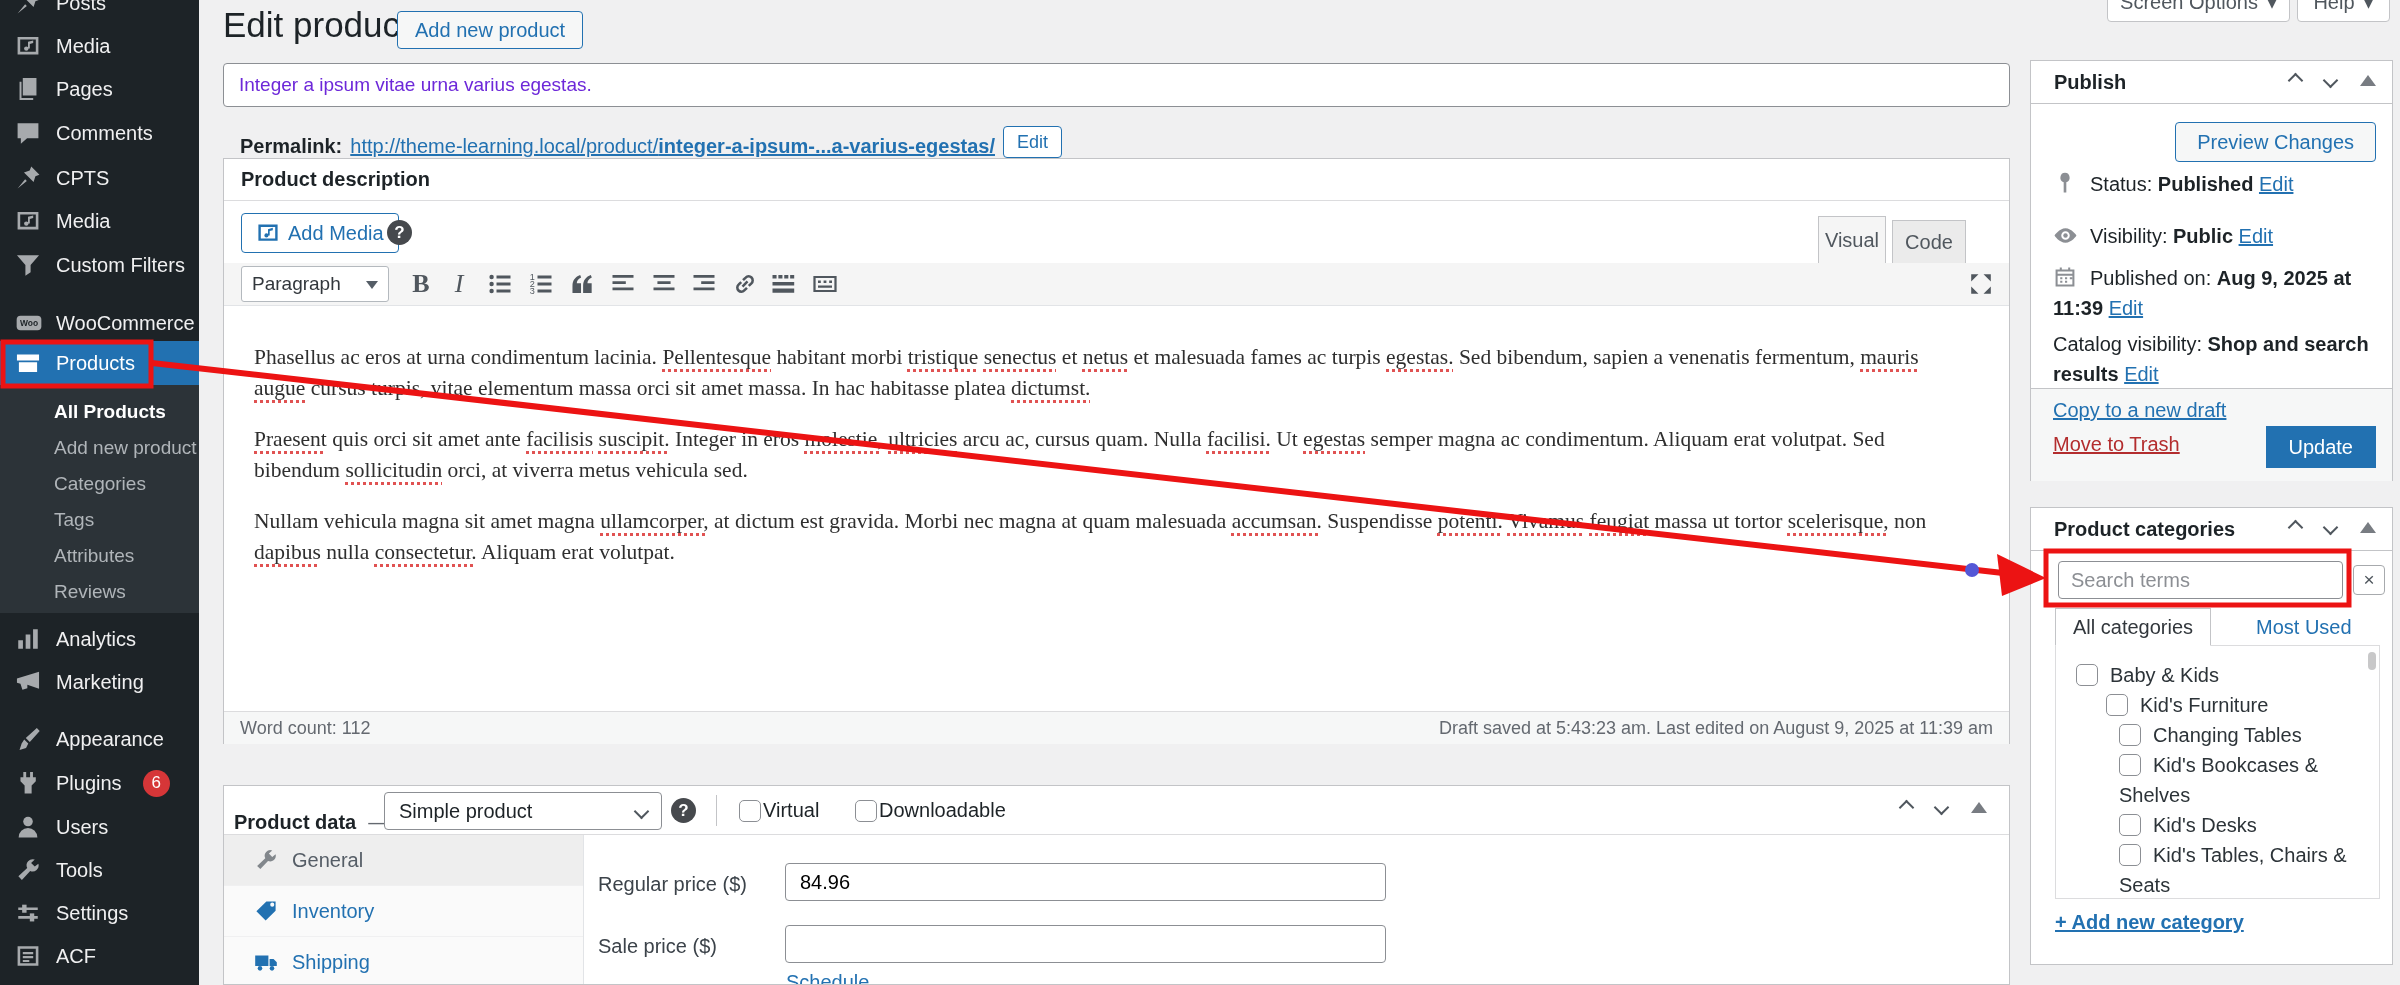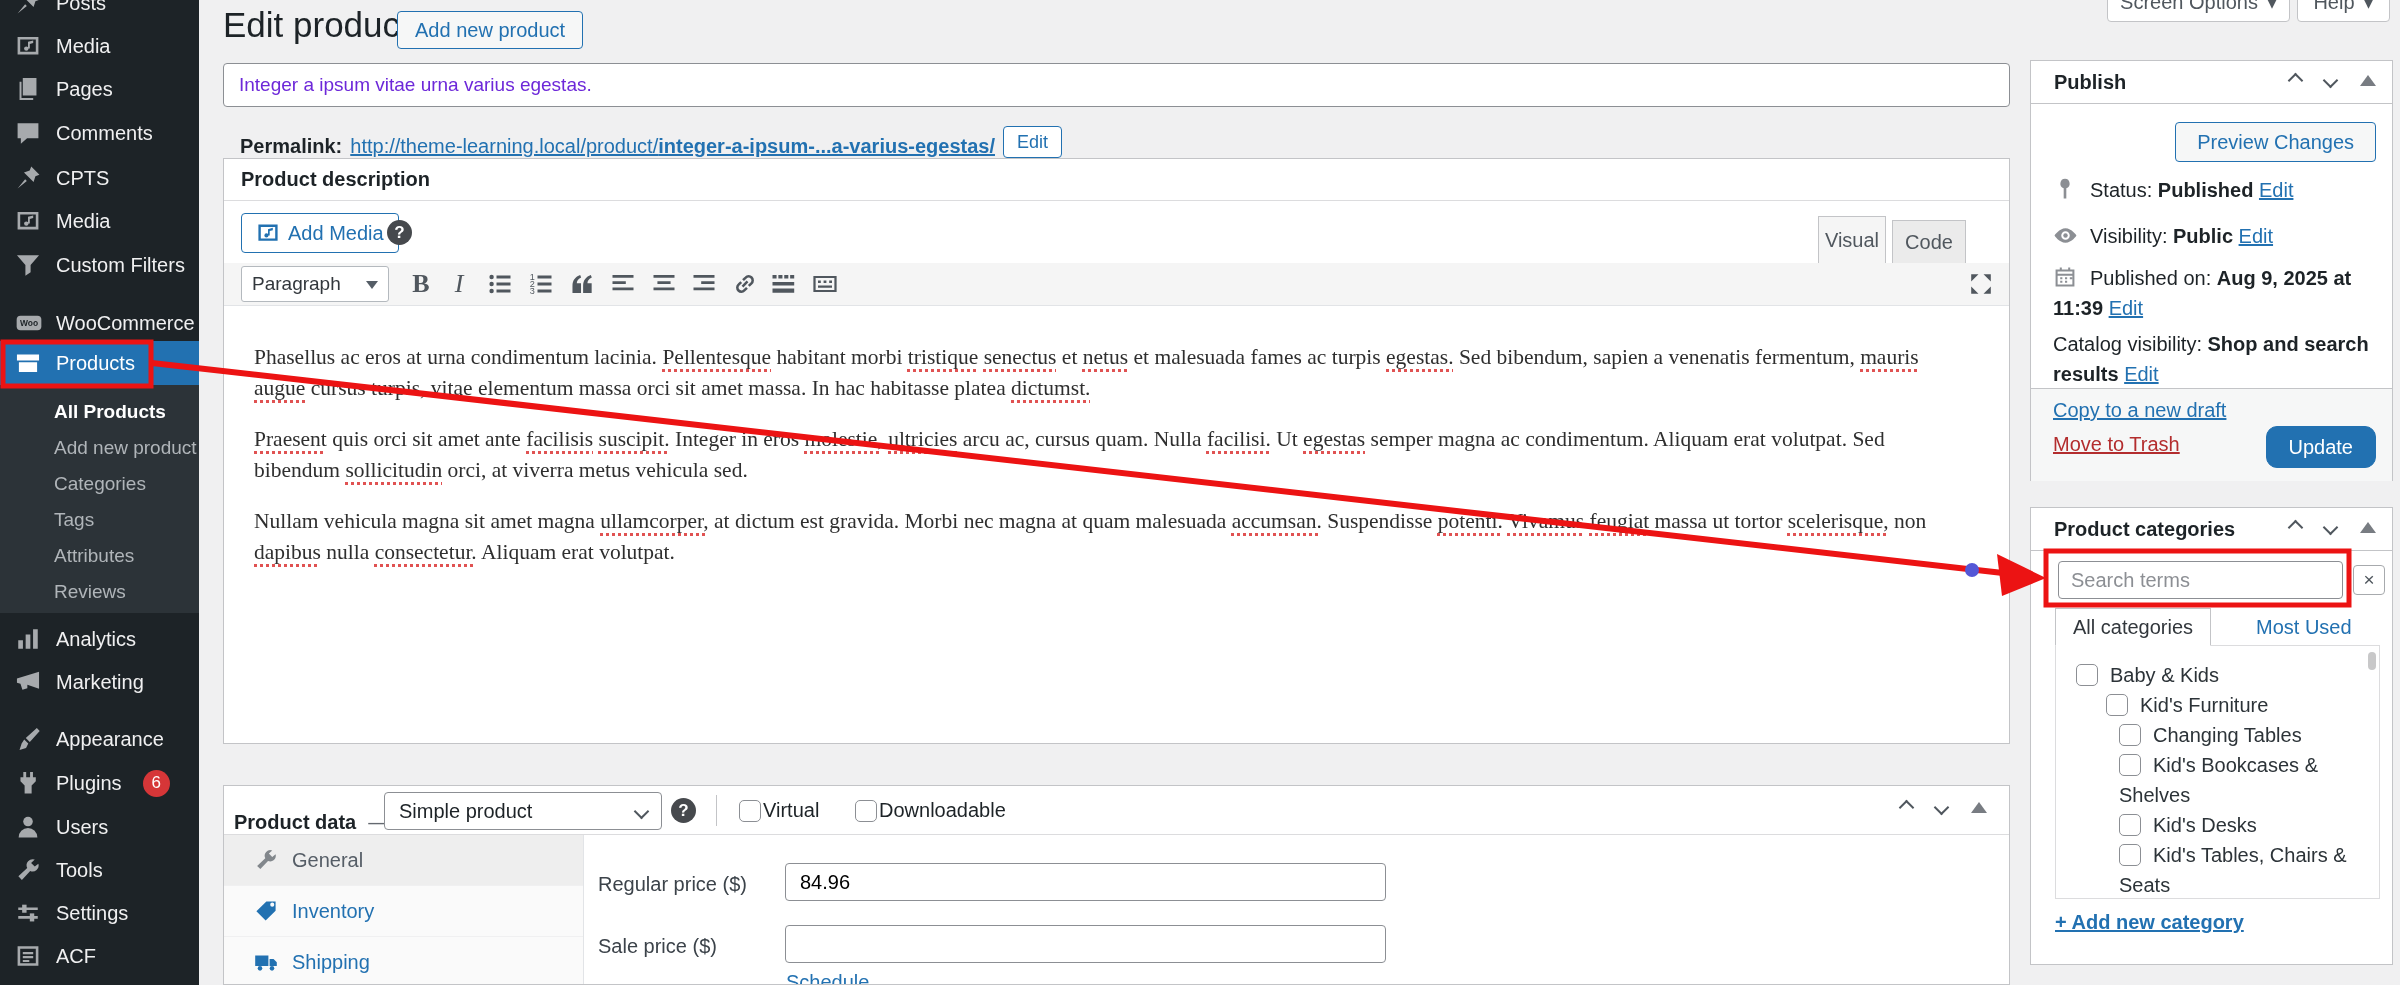--- a/index.html
+++ b/index.html
@@ -71,21 +71,21 @@
   #publish{left:2030px;top:60px;width:363px;height:421px}
   #cats{left:2030px;top:507px;width:363px;height:458px}
   .rhead{height:43px;display:flex;align-items:center;padding-left:23px;font-size:20px;font-weight:bold;border-bottom:1px solid #c3c4c7}
   #prevbtn{position:absolute;right:16px;top:61px;height:40px;padding:0 21px;background:#f6f7f7}
   .pub-row{position:absolute;left:22px;right:18px;font-size:20px;line-height:30px;color:#1d2327}
   .pub-row .sic{float:left;width:26px;height:26px;margin:2px 11px 0 0;color:#8c8f94}
   .editlink{color:#2271b1;text-decoration:underline}
   #pubfoot{position:absolute;left:0;top:327px;width:361px;height:93px;background:#f6f7f7;border-top:1px solid #c3c4c7}
   #copylink{position:absolute;left:22px;top:10px;font-size:20px;color:#2271b1;text-decoration:underline}
   #trashlink{position:absolute;left:22px;top:44px;font-size:20px;color:#b32d2e;text-decoration:underline}
-  .btn-pri{background:#2271b1;border:1px solid #2271b1;border-radius:11px;color:#fff;font-size:20px;display:inline-flex;align-items:center;justify-content:center}
+  .btn-pri{background:#2271b1;border:1px solid #2271b1;border-radius:0;color:#fff;font-size:20px;display:inline-flex;align-items:center;justify-content:center}
   #updatebtn{position:absolute;right:16px;top:365px;height:42px;padding:0 22px}
   #catsearch{position:absolute;left:27px;top:53px;width:285px;height:38px;border:1px solid #8c8f94;border-radius:4px;font-size:20px;padding:0 12px;font-family:"Liberation Sans",sans-serif}
   #catsearch::placeholder{color:#8c8f94}
   #catclear{position:absolute;left:322px;top:57px;width:32px;height:30px;background:#fff;border:1px solid #a7aaad;border-radius:4px;color:#50575e;font-size:19px;display:flex;align-items:center;justify-content:center}
   #cattab-all{position:absolute;left:24px;top:100px;height:38px;padding:0 17px;background:#fff;border:1px solid #c3c4c7;border-bottom:1px solid #fff;display:flex;align-items:center;font-size:20px;color:#32373c;z-index:2}
   #cattab-most{position:absolute;left:225px;top:108px;font-size:20px;color:#2271b1}
   #catlist{position:absolute;left:24px;top:137px;width:325px;height:254px;border:1px solid #dcdcde;background:#fff;padding:14px 12px 0 0;overflow:hidden}
   .cat{display:block;line-height:30px;font-size:20px;color:#2c3338}
   .cat .wpcb{vertical-align:-4px;margin-right:12px}
   .ind0{padding-left:20px}.ind1{padding-left:50px}.ind2{padding-left:63px}
@@ -456,20 +456,24 @@
         </button>
     </div>
 
     <div id="mcebody">
       <p class="mce-p">Phasellus ac eros at urna condimentum lacinia. <u class="sq">Pellentesque</u> habitant morbi <u class="sq">tristique</u> <u class="sq">senectus</u> et <u class="sq">netus</u> et malesuada fames ac turpis <u class="sq">egestas.</u> Sed bibendum, sapien a venenatis fermentum, <u class="sq">mauris</u> <u class="sq">augue</u> cursus turpis, vitae elementum massa orci sit amet massa. In hac habitasse platea <u class="sq">dictumst.</u></p>
       <p class="mce-p"><u class="sq">Praesent</u> quis orci sit amet ante <u class="sq">facilisis</u> <u class="sq">suscipit.</u> Integer in eros <u class="sq">molestie,</u> <u class="sq">ultricies</u> arcu ac, cursus quam. Nulla <u class="sq">facilisi.</u> Ut <u class="sq">egestas</u> semper magna ac condimentum. Aliquam erat volutpat. Sed bibendum <u class="sq">sollicitudin</u> orci, at viverra metus vehicula sed.</p>
       <p class="mce-p">Nullam vehicula magna sit amet magna <u class="sq">ullamcorper,</u> at dictum est gravida. Morbi nec magna at quam malesuada <u class="sq">accumsan.</u> Suspendisse <u class="sq">potenti.</u> <u class="sq">Vivamus</u> <u class="sq">feugiat</u> massa ut tortor <u class="sq">scelerisque,</u> non <u class="sq">dapibus</u> nulla <u class="sq">consectetur.</u> Aliquam erat volutpat.</p>
 
     </div>
 
+    <div id="statusbar">
+      <span><span>Word count:</span> <span>112</span></span>
+      <span>Draft saved at 5:43:23 am. Last edited on August 9, 2025 at 11:39 am</span>
+    </div>
   </section>
 
   <section id="pdata" class="panel">
     <div id="pdhead">
       <b>Product data</b>
       <span style="margin-left:12px;color:#646970">—</span>
       <div id="pdselect">
           <span>Simple product</span>
           <span class="chev d"></span>
         </div>
@@ -525,21 +529,21 @@
   <section id="publish" class="panel">
     <div class="rhead">
         <span>Publish</span>
       <span class="pbx-controls">
         <span class="chev u"></span>
         <span class="chev d"></span>
         <span class="tri-u"></span>
       </span>
     </div>
     <button id="prevbtn" class="btn-sec">Preview Changes</button>
-    <div class="pub-row" style="top:114px">
+    <div class="pub-row" style="top:108px">
       <span class="sic">
           <svg class="ic" width="24" height="24">
             <use href="#i-keypin"></use>
           </svg>
         </span>
       <span>Status:</span> <b>Published</b> <a class="editlink">Edit</a>
     </div>
     <div class="pub-row" style="top:160px">
       <span class="sic">
           <svg class="ic" width="25" height="25">

